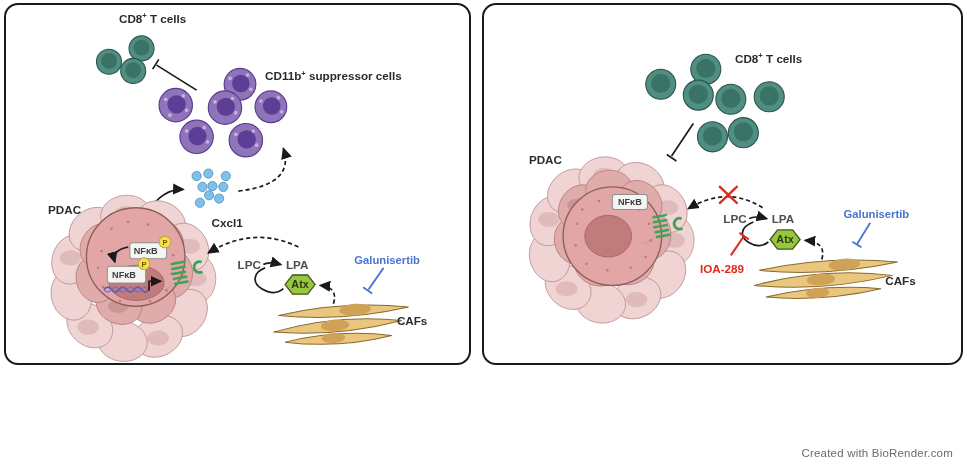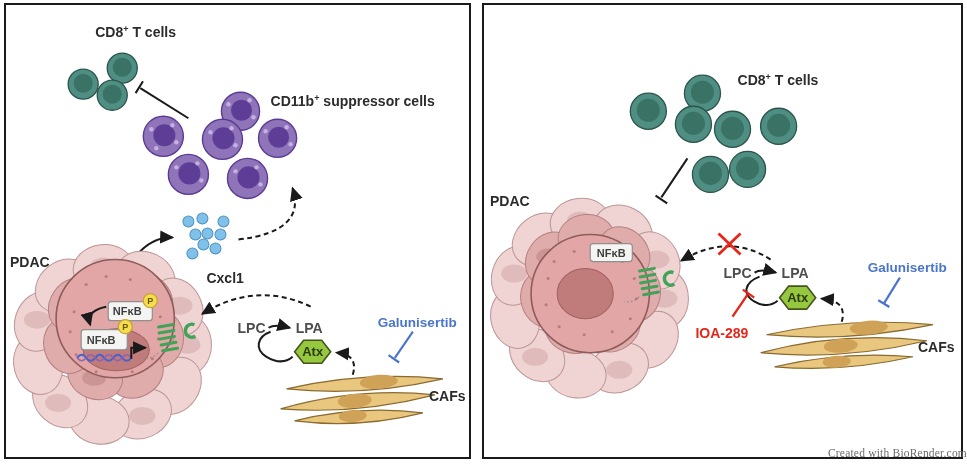--- a/index.html
+++ b/index.html
@@ -1,19 +1,19 @@
 <!DOCTYPE html>
 <html><head>
 <meta charset="utf-8">
 <style>
   html,body{margin:0;padding:0;background:#ffffff;}
   #stage{position:relative;width:967px;height:469px;background:#fff;overflow:hidden;
          font-family:"Liberation Sans",sans-serif;}
-  .panel{position:absolute;top:3px;height:456px;border:2.5px solid #1a1a1a;background:#fff;
-         box-sizing:border-box;border-radius:0;}
+  .panel{position:absolute;top:3px;height:362px;border:2.5px solid #1a1a1a;background:#fff;
+         box-sizing:border-box;border-radius:14px;}
   #panel-left{left:4px;width:467px;}
   #panel-right{left:482px;width:481px;}
   .panel svg{display:block;width:100%;height:100%;}
   
   .lbl{font-family:"Liberation Sans",sans-serif;font-size:14px;font-weight:700;fill:#2b2b2b;}
   .sup{font-size:9px;font-weight:700;}
   .met{font-family:"Liberation Sans",sans-serif;font-size:14px;font-weight:600;fill:#4d4d4d;}
   .drug-blue{font-family:"Liberation Sans",sans-serif;font-size:13.5px;font-weight:600;fill:#4b74cc;}
   .drug-red{font-family:"Liberation Sans",sans-serif;font-size:14px;font-weight:600;fill:#e5271b;}
   .nfkb-t{font-family:"Liberation Sans",sans-serif;font-size:11px;font-weight:600;fill:#3f3f3f;}
@@ -31,21 +31,21 @@
   .speck{fill:#b27272;opacity:.85;}
   .tcell{fill:#4f8e82;stroke:#2c544b;stroke-width:1.3;}
   .tnuc{fill:#3a7265;}
   .pcell{fill:#8f74ba;stroke:#5a3b92;stroke-width:1.4;}
   .pnuc{fill:#5e3d96;}
   .pspot{fill:#c9b8e4;opacity:.9;}
   .cdot{fill:#7fc1e9;stroke:#4d90c2;stroke-width:1;}
   .caf{fill:#e9c77e;stroke:#8a6a30;stroke-width:1.2;}
   .cafn{fill:#cfa258;}
   .recg{stroke:#3fa457;stroke-width:3;fill:none;stroke-linecap:round;}
-  #credit{position:absolute;right:0;top:447px;font-size:11.5px;color:#6b6b6b;letter-spacing:.2px;font-family:Liberation Serif, serif;}
+  #credit{position:absolute;right:14px;top:447px;font-size:11.5px;color:#6b6b6b;letter-spacing:.2px;}
 </style>
 </head>
 <body>
 
 <div id="stage">
 
   <div class="panel" id="panel-left">
     <svg viewBox="0 0 462 429">
       <defs>
         <marker id="ahL" viewBox="0 0 8 8" refX="6.5" refY="4" markerWidth="7.5" markerHeight="7.5" orient="auto">

